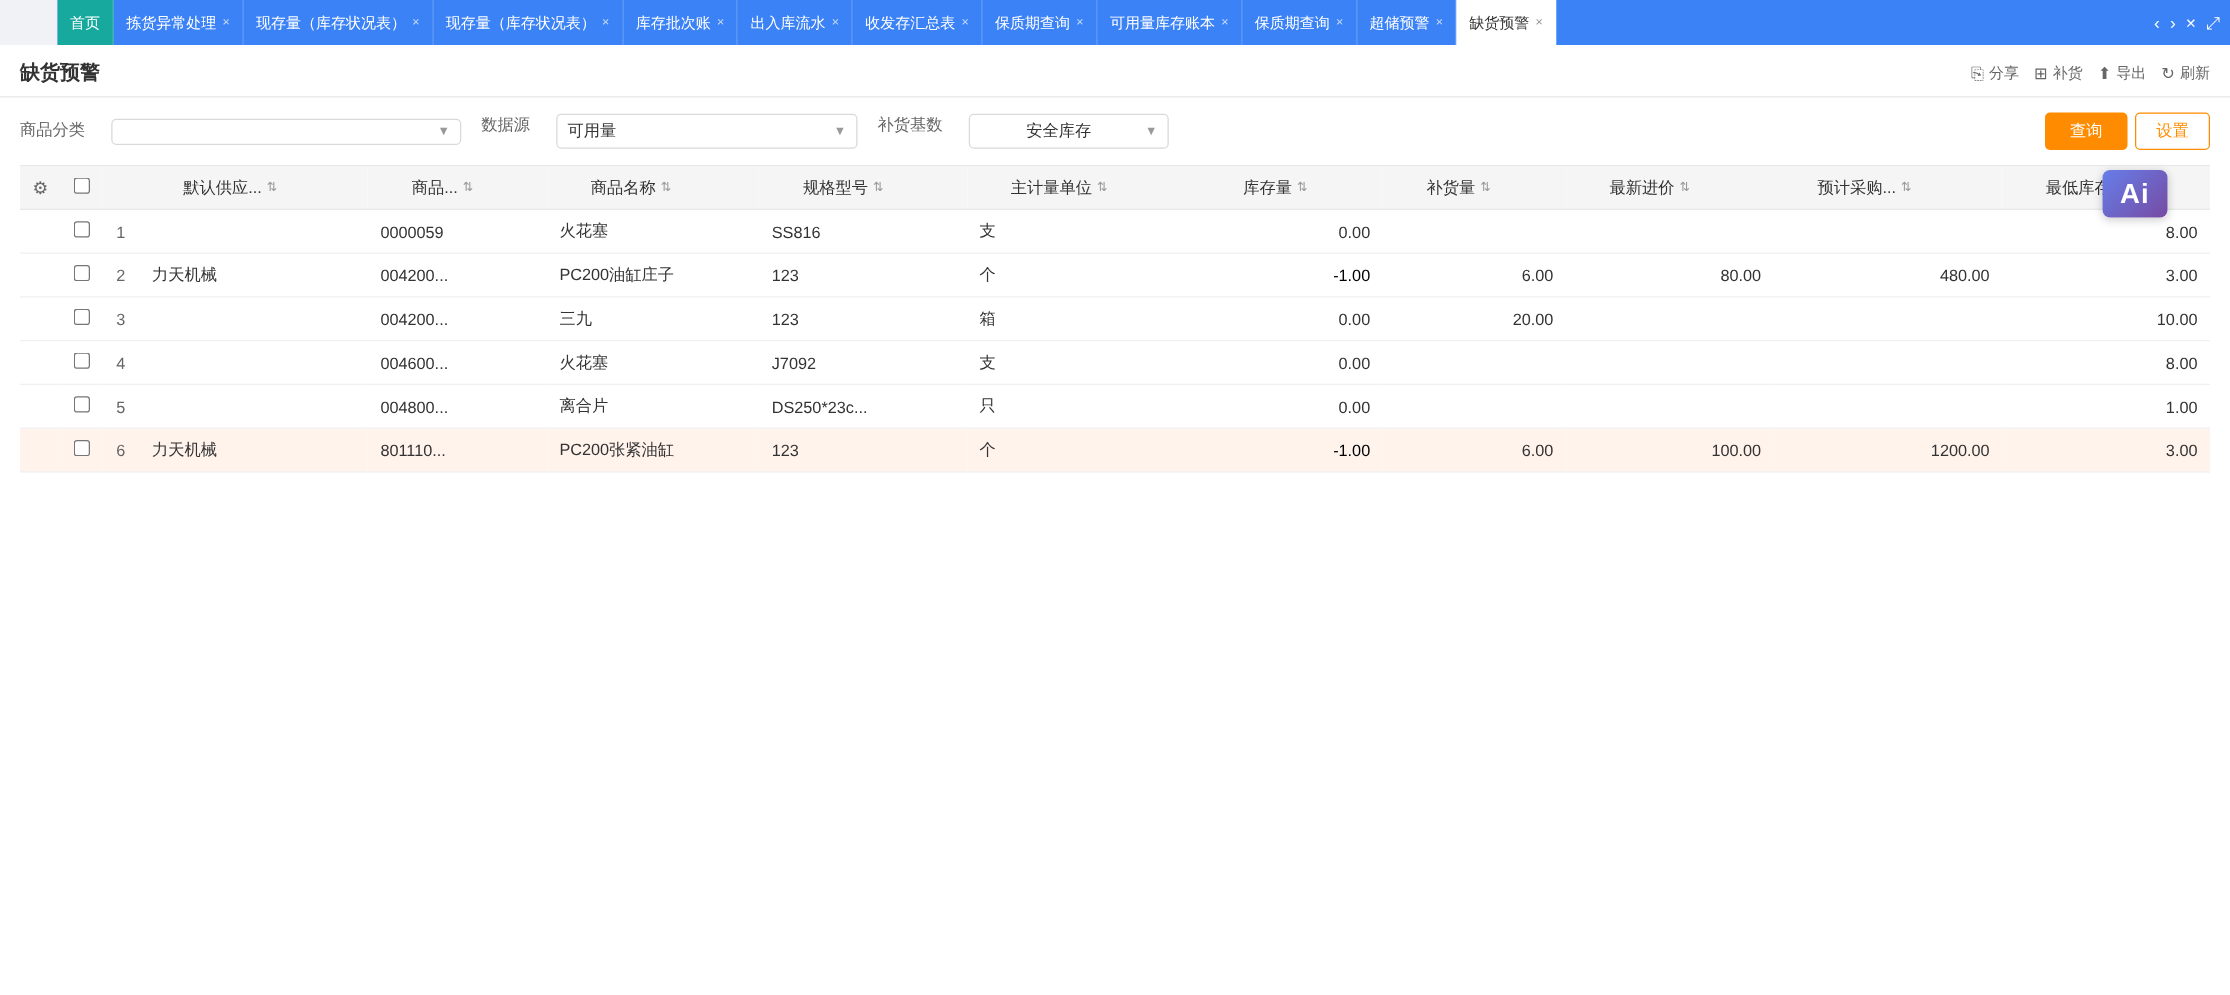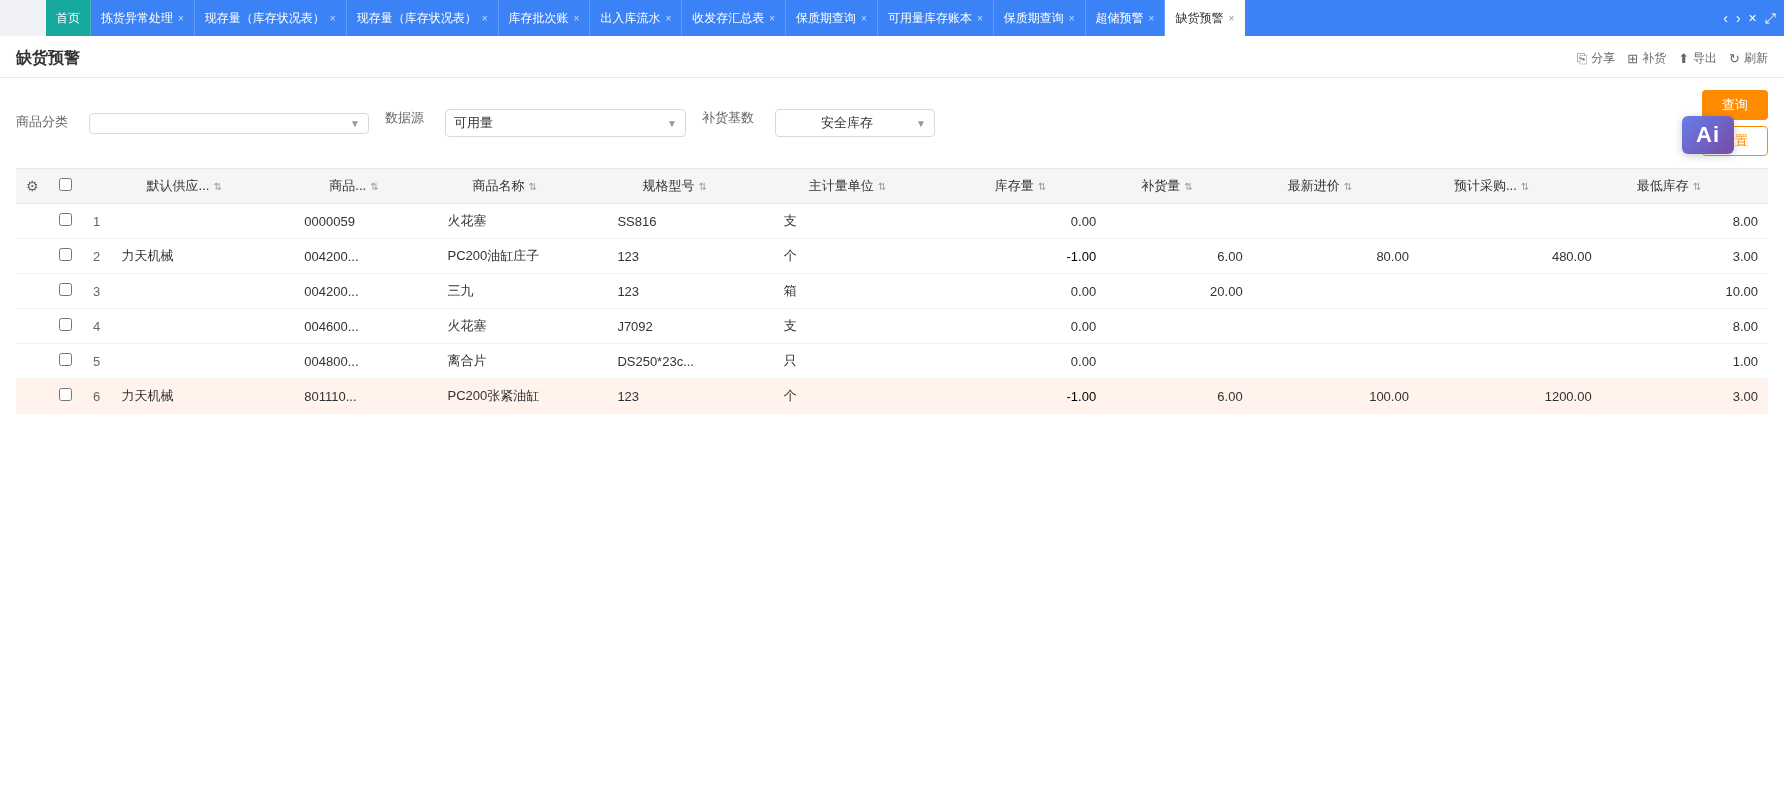--- a/index.html
+++ b/index.html
@@ -149,21 +149,21 @@
       color: #ff8c00;
       border: 1px solid #ff8c00;
       border-radius: 4px;
       padding: 5px 16px;
       cursor: pointer;
       font-size: 13px;
     }
 
     .filter-right {
       display: flex;
-      flex-direction: column;
+      flex-direction: row;
       gap: 6px;
       margin-left: auto;
     }
 
     
     .table-container {
       padding: 0 16px;
     }
     table {
       width: 100%;
@@ -215,21 +215,21 @@
       text-align: center;
     }
     input[type=checkbox] { cursor: pointer; }
 
     .row-num { color: #666; text-align: center; width: 30px; }
 
     
     .ai-badge {
       position: fixed;
       right: 50px;
-      top: 116px;
+      top: 136px;
       background: linear-gradient(135deg, #667eea, #764ba2);
       color: #fff;
       border-radius: 6px;
       padding: 6px 14px;
       font-size: 22px;
       font-weight: bold;
       letter-spacing: 1px;
       box-shadow: 0 2px 8px rgba(0,0,0,0.2);
     }
   </style>

